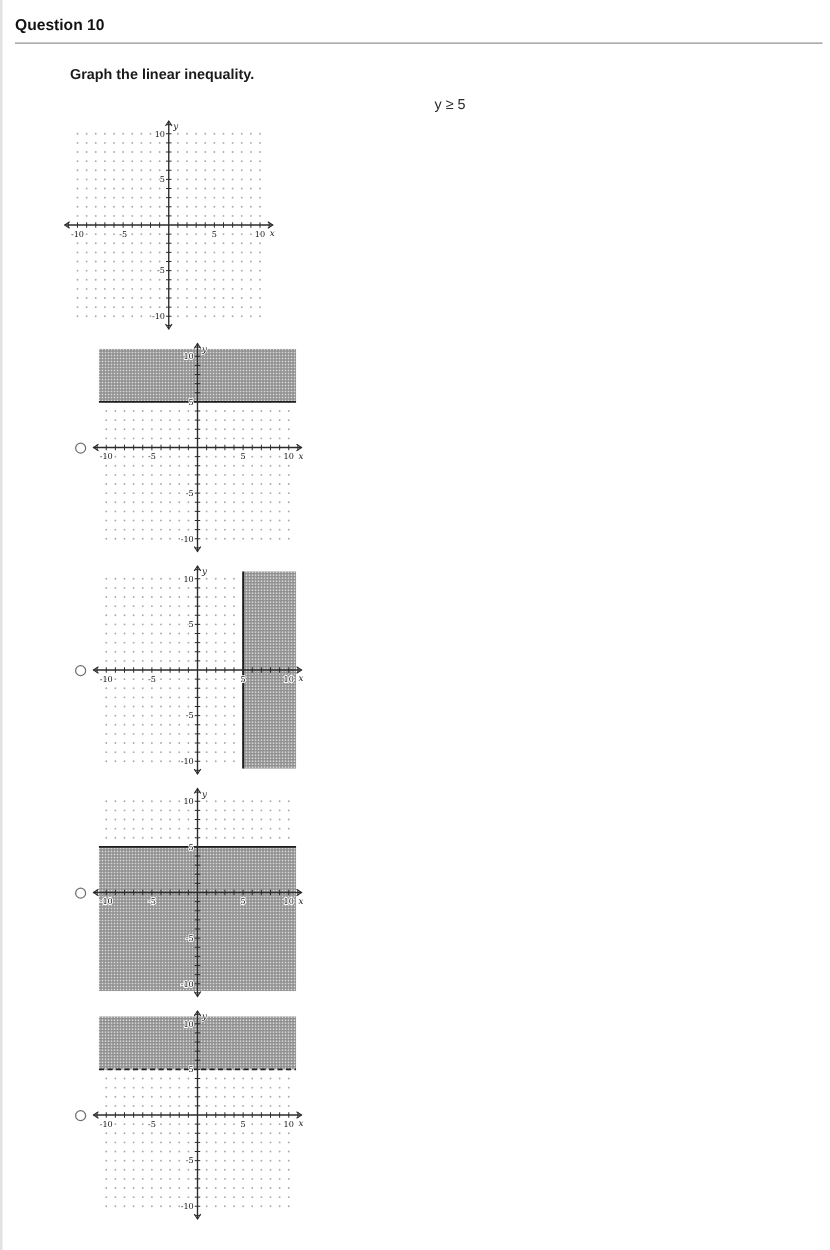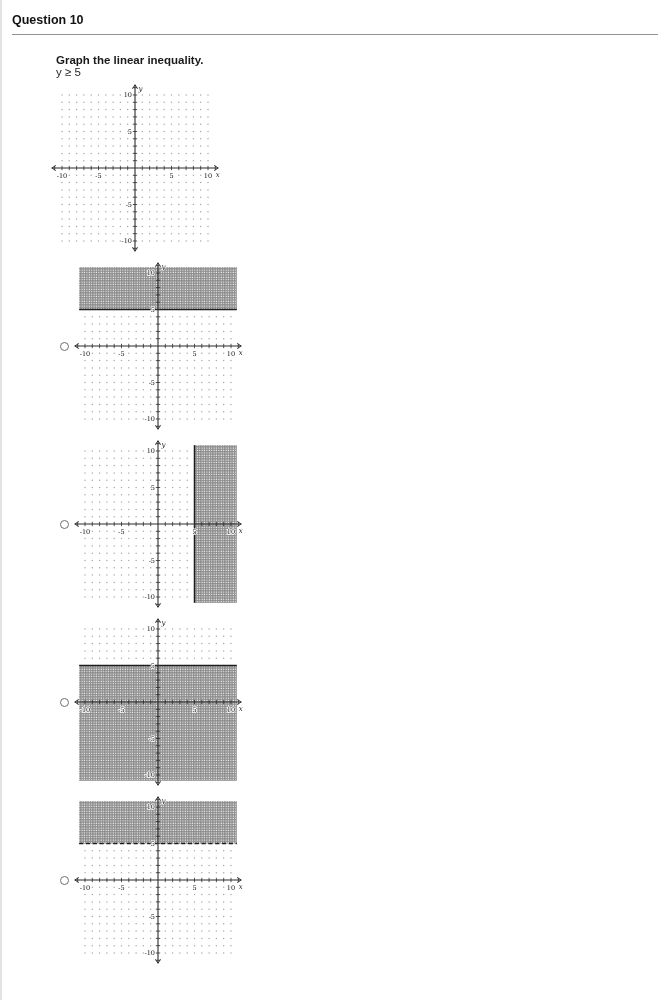--- a/index.html
+++ b/index.html
@@ -28,23 +28,24 @@
     color:#121212;
   }
   .q-body{padding-left:54px;}
   .prompt{
     margin:19px 0 0 0;
     font-size:11.5px;
     font-weight:bold;
     color:#1a1a1a;
   }
   .inequality{
-    margin:0 0 0 0;
+    margin:12px 0 0 0;
     font-size:11.5px;
     color:#2b2b2b;
+    text-align:center;
   }
   .figure{margin:5px 0 0 -6px;height:170px;}
   .options{margin-top:2px;}
   .option-row{
     display:flex;
     align-items:center;
     gap:4px;
     margin:8px 0 0 4px;
     width:max-content;
     cursor:pointer;

